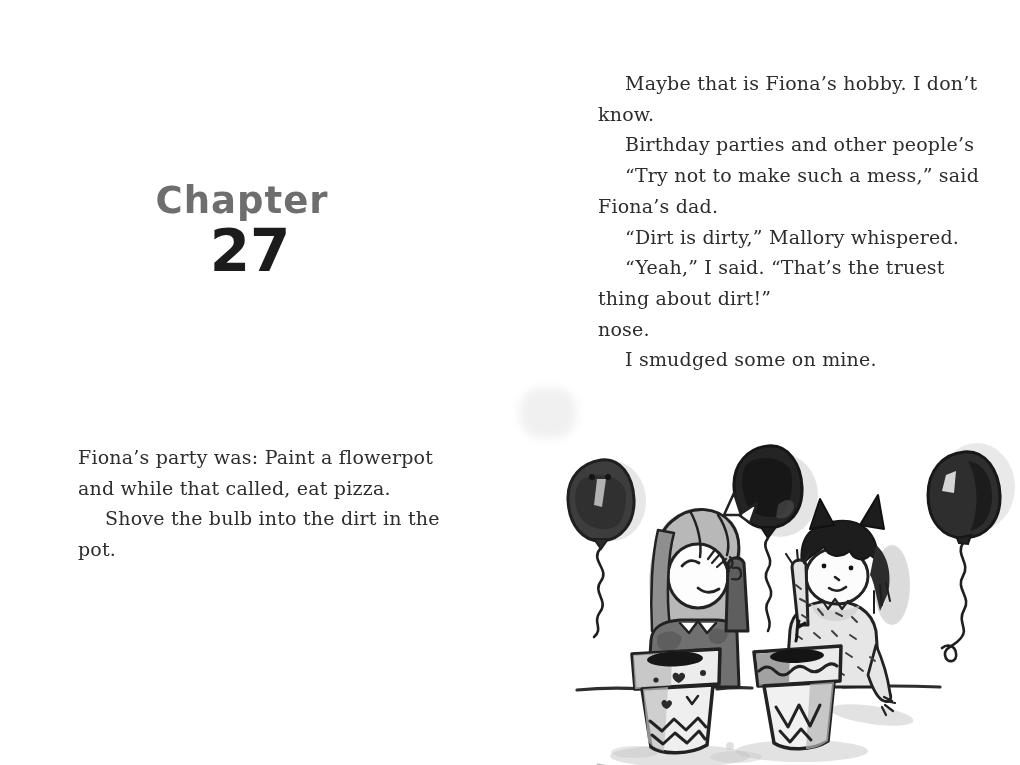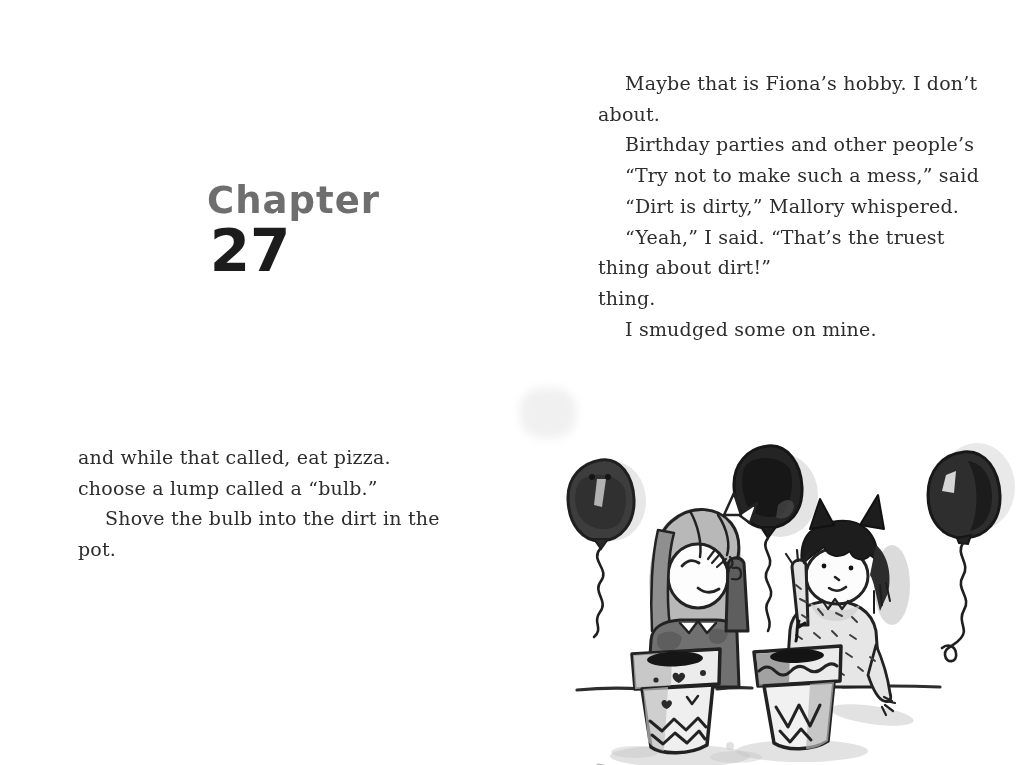--- a/index.html
+++ b/index.html
@@ -1,18 +1,18 @@
 <!DOCTYPE html>
 <html><head>
 <meta charset="utf-8">
 <style>
   html,body{margin:0;padding:0;background:#ffffff;}
   .spread{position:relative;width:1020px;height:765px;background:#ffffff;overflow:hidden;
           font-family:"DejaVu Serif",serif;color:#2d2d2d;}
-  .chapter-word{position:absolute;left:120px;top:182px;width:260px;text-align:right;
+  .chapter-word{position:absolute;left:112px;top:182px;width:260px;text-align:center;
           font-family:"DejaVu Sans",sans-serif;font-weight:bold;font-size:37px;line-height:1;
           color:#6e6e6e;letter-spacing:1px;}
   .chapter-number{position:absolute;left:120px;top:222px;width:260px;text-align:center;
           font-family:"DejaVu Sans",sans-serif;font-weight:bold;font-size:58px;line-height:1;
           color:#1c1c1c;}
   .body-text{position:absolute;font-size:19px;line-height:30.7px;letter-spacing:0.2px;}
   #left-text{left:78px;top:442px;width:352px;}
   #right-text{left:598px;top:68px;width:362px;}
   .line{white-space:nowrap;}
   .line.indent{padding-left:27px;}
@@ -22,37 +22,38 @@
 </style>
 </head>
 <body>
 
 <div class="spread">
 
   <section>
     <div class="chapter-word">Chapter</div>
     <div class="chapter-number">27</div>
     <div class="body-text" id="left-text">
+        <div class="line">Fiona’s party was: Paint a flowerpot</div>
         <div class="line">and while that called, eat pizza.</div>
-        <div class="line">choose a lump called a “bulb.”</div>
         <div class="line indent">Shove the bulb into the dirt in the</div>
         <div class="line">pot.</div>
       </div>
   </section>
 
   <section>
     <div class="body-text" id="right-text">
         <div class="line indent">Maybe that is Fiona’s hobby. I don’t</div>
-        <div class="line">about.</div>
+        <div class="line">know.</div>
         <div class="line indent">Birthday parties and other people’s</div>
         <div class="line indent">“Try not to make such a mess,” said</div>
+        <div class="line">Fiona’s dad.</div>
         <div class="line indent">“Dirt is dirty,” Mallory whispered.</div>
         <div class="line indent">“Yeah,” I said. “That’s the truest</div>
         <div class="line">thing about dirt!”</div>
-        <div class="line">thing.</div>
+        <div class="line">nose.</div>
         <div class="line indent">I smudged some on mine.</div>
       </div>
 
     <div class="smudge"></div>
 
     <svg class="illustration" viewBox="0 0 480 330" xmlns="http://www.w3.org/2000/svg">
 
       <g fill="#c6c6c6" stroke="none">
         <ellipse cx="140" cy="321" rx="70" ry="11" opacity="0.5"></ellipse>
         <ellipse cx="95" cy="317" rx="24" ry="6" opacity="0.45"></ellipse>

